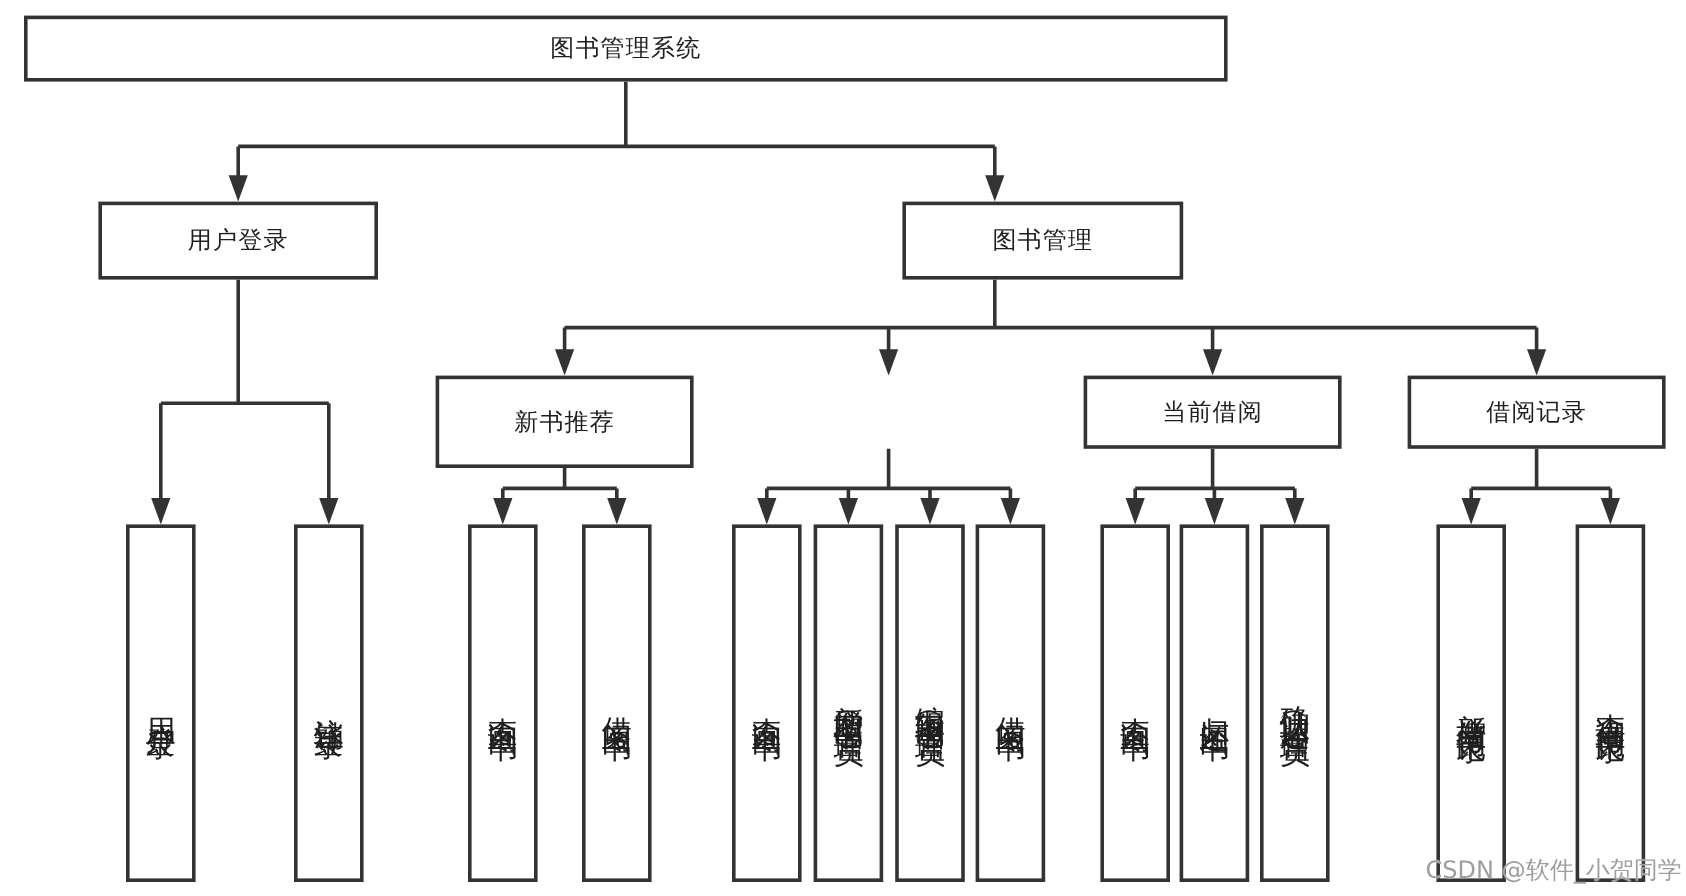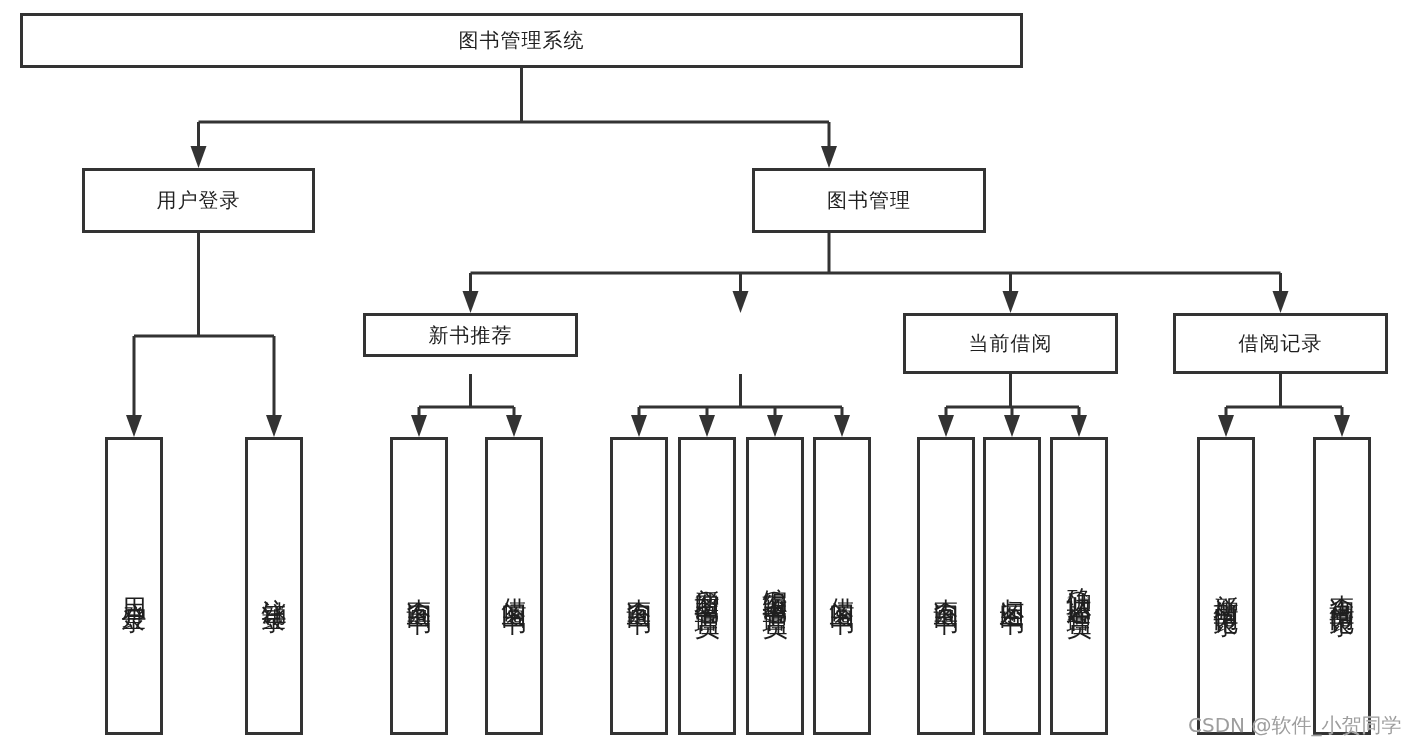--- a/index.html
+++ b/index.html
@@ -106,21 +106,21 @@
     <span>图书管理系统</span>
   </div>
 
   <div class="node hbox" style="left:82px; top:168px; width:233px; height:65px;">
     <span>用户登录</span>
   </div>
   <div class="node hbox" style="left:712px; top:168px; width:234px; height:65px;margin-left:40px;">
     <span>图书管理</span>
   </div>
 
-  <div class="node hbox" style="left:363px; top:313px; width:215px; height:44px;">
+  <div class="node hbox" style="left:363px; top:313px; width:215px; height:77px;">
     <span>新书推荐</span>
   </div>
   <div class="node hbox" style="left:903px; top:313px; width:215px; height:61px;">
     <span>当前借阅</span>
   </div>
   <div class="node hbox" style="left:1173px; top:313px; width:215px; height:61px;">
     <span>借阅记录</span>
   </div>
 
   <div class="node vbox" style="left:105px; top:437px; width:58px; height:298px;">

